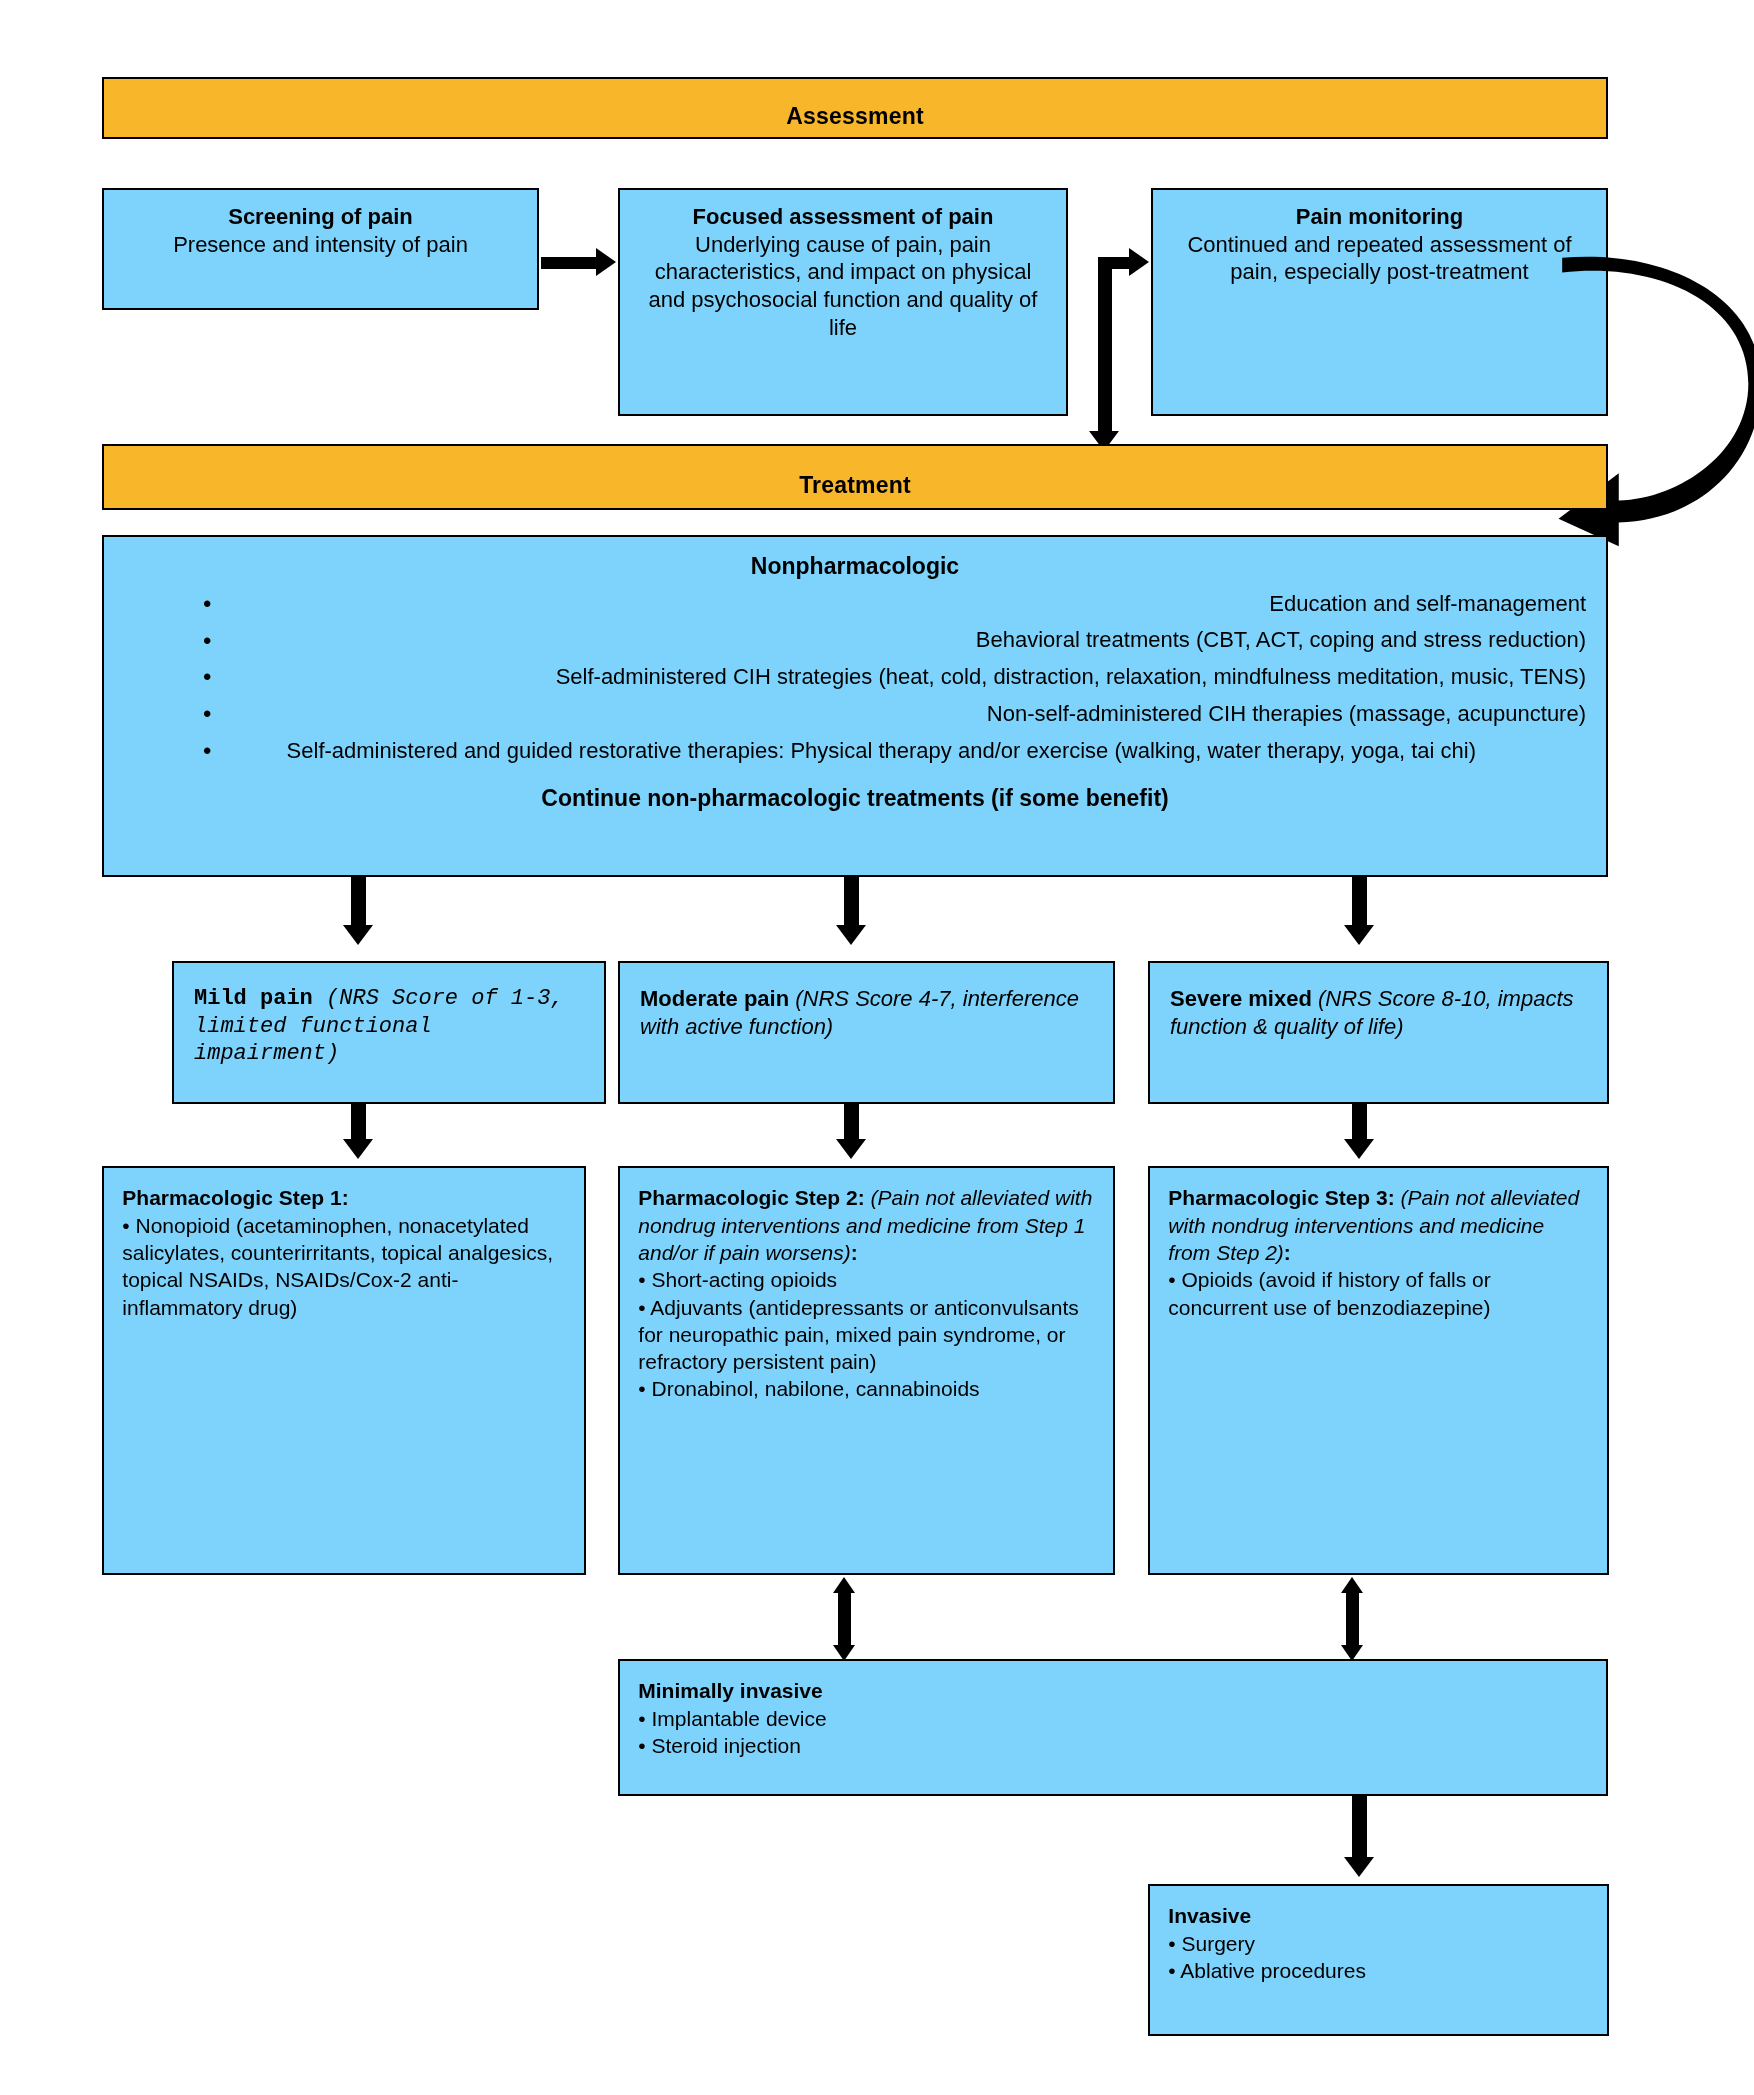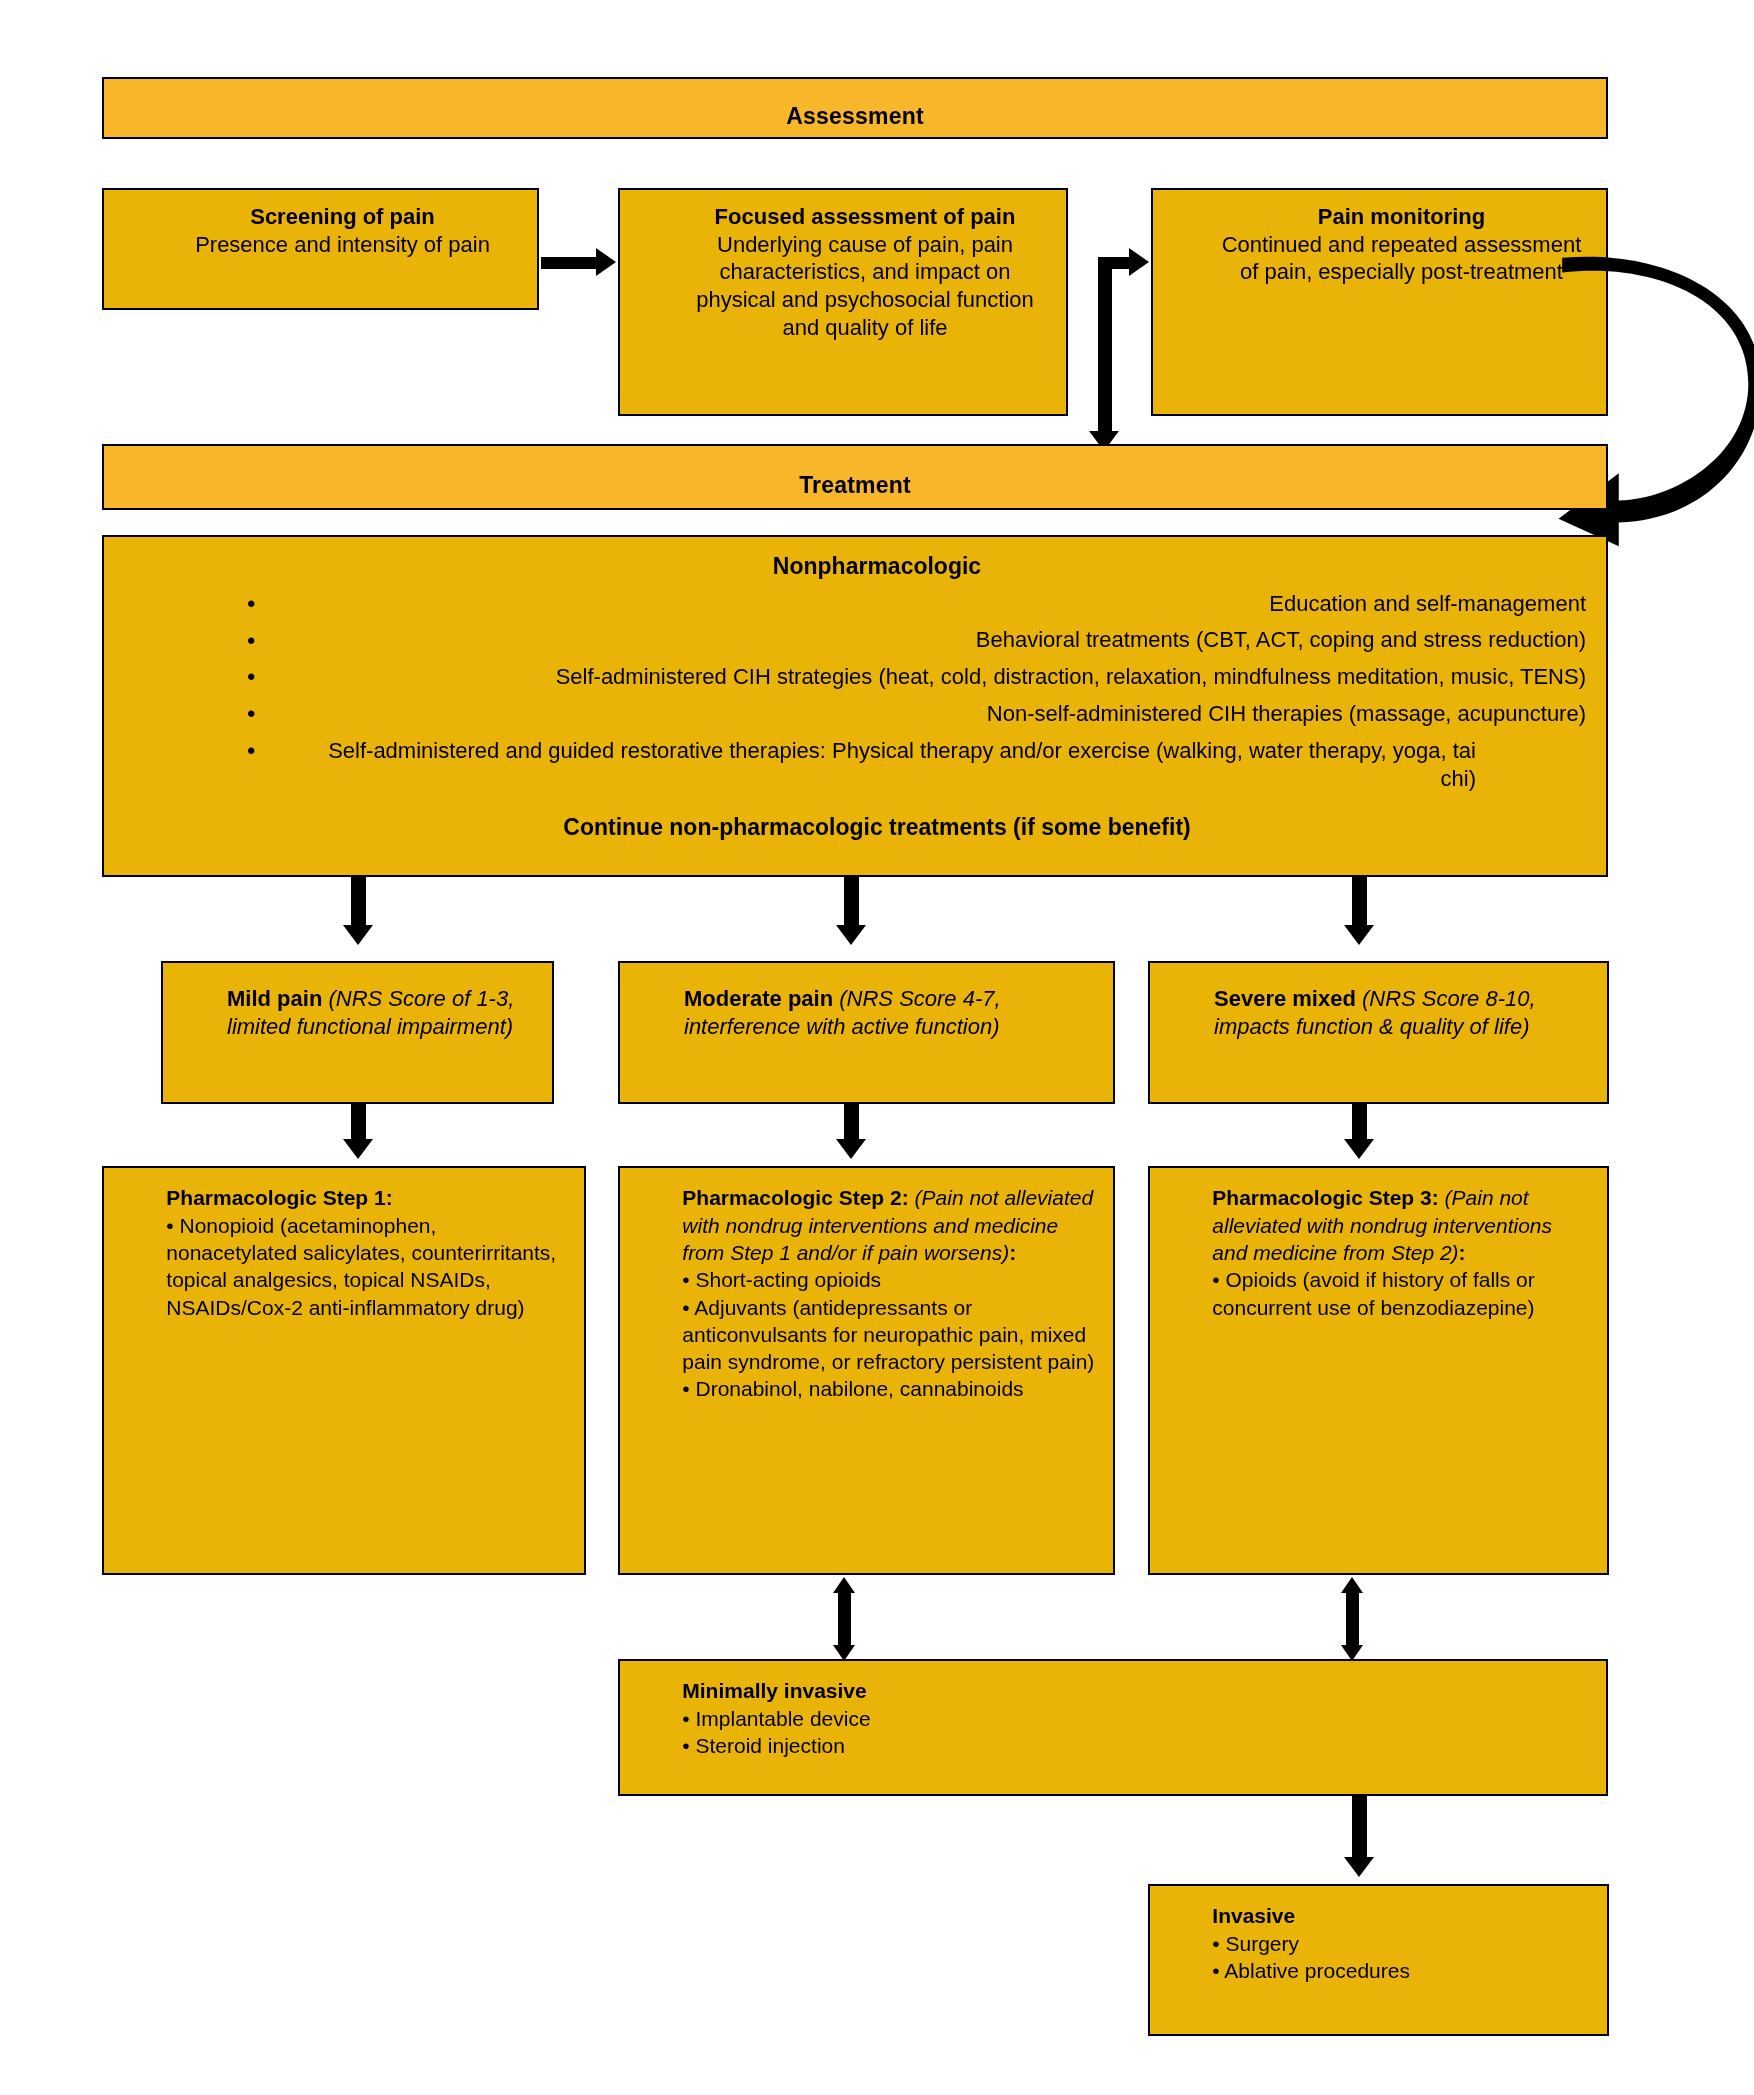--- a/index.html
+++ b/index.html
@@ -17,22 +17,21 @@
     height: 2095px;
     background: #ffffff;
     overflow: hidden;
   }
 
   
   .box {
     position: absolute;
     box-sizing: border-box;
     border: 2.7px solid #000000;
-    background: #eab308;
-    padding-left: 44px;
+    background: #7dd3fc;
   }
   .banner {
     position: absolute;
     box-sizing: border-box;
     border: 2.7px solid #000000;
     background: #F8B川;
     display: flex;
     align-items: center;
     justify-content: center;
   }
@@ -194,21 +193,21 @@
 
   <div class="vshaft" style="left:351px; top:877px; width:14.6px; height:53px;"></div>
   <div class="ahead-down" style="left:343px; top:925px;"></div>
 
   <div class="vshaft" style="left:844px; top:877px; width:14.6px; height:53px;"></div>
   <div class="ahead-down" style="left:836px; top:925px;"></div>
 
   <div class="vshaft" style="left:1352px; top:877px; width:14.6px; height:53px;"></div>
   <div class="ahead-down" style="left:1344px; top:925px;"></div>
 
-  <div class="box" style="left:161px; top:961px; width:393px; height:143px;">
+  <div class="box" style="left:172px; top:961px; width:434px; height:143px;font-family:Liberation Mono, monospace;">
     <div class="pad" style="padding:22px 20px;">
       <div class="line">
         <span class="t-bold">Mild pain </span><span class="t-ital">(NRS Score of 1-3, limited functional impairment)</span>
       </div>
     </div>
   </div>
 
   <div class="box" style="left:618px; top:961px; width:497px; height:143px;">
     <div class="pad" style="padding:22px 20px;">
       <div class="line">

